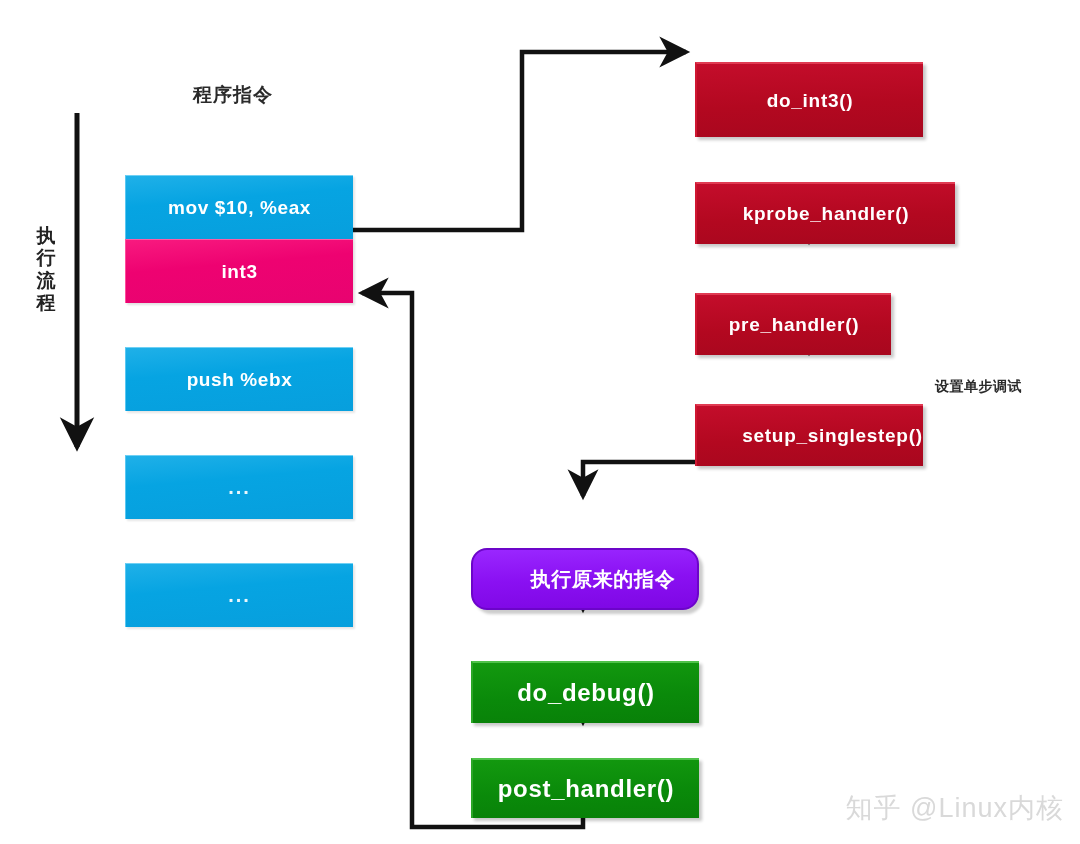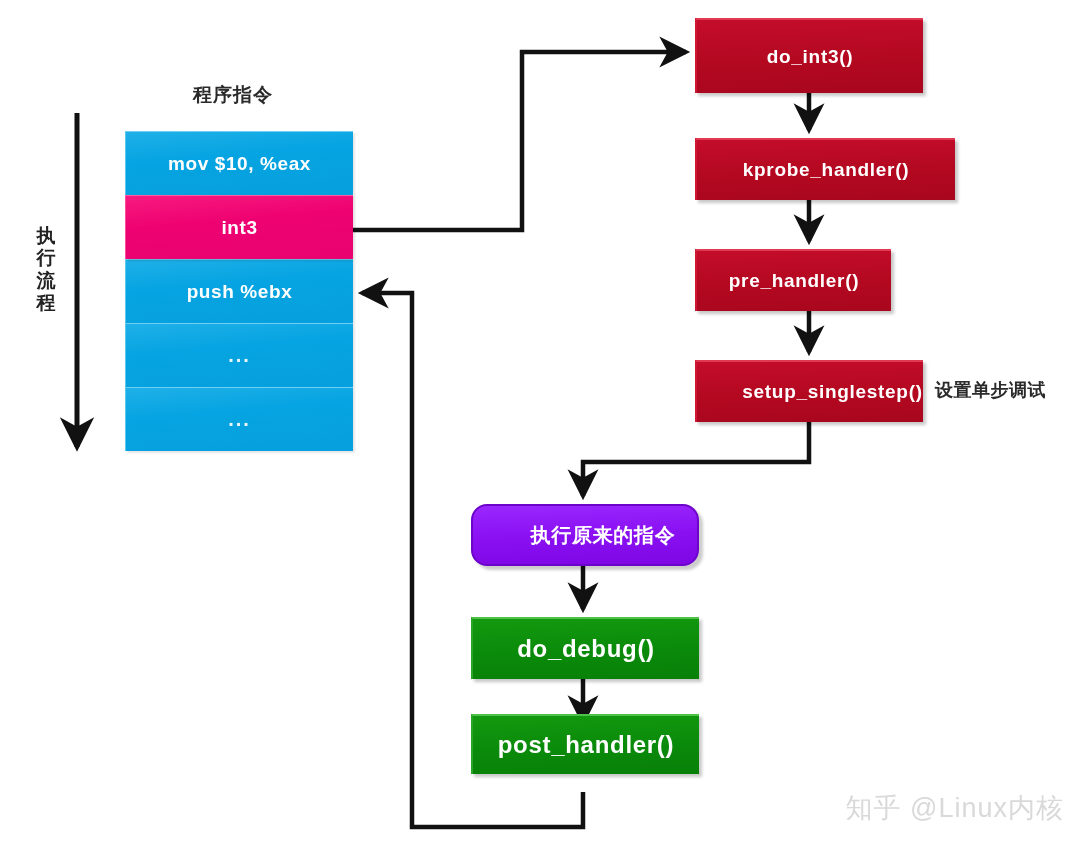--- a/index.html
+++ b/index.html
@@ -37,21 +37,21 @@
     white-space: nowrap;
     z-index: 4;
   }
   #title-program-instructions {
     left: 193px;
     top: 82px;
   }
   #annot-singlestep {
     left: 935px;
     top: 378px;
-    font-size: 18px;
+    font-size: 14px;
     letter-spacing: 0.5px;
   }
   #flow-axis-label {
     position: absolute;
     left: 34px;
     top: 225px;
     width: 24px;
     color: #222;
     font-size: 19px;
     font-weight: 700;
@@ -79,20 +79,21 @@
     font-size: 19px;
     font-weight: 700;
     letter-spacing: 0.6px;
     box-sizing: border-box;
   }
   .instr-row.blue {
     background: linear-gradient(175deg, #1fb0e8 0%, #06a4e2 38%, #079fdd 100%);
     border-top: 1px solid #6fd0f4;
     border-left: 1px solid #59c7f2;
     box-shadow: 2px 2px 2px rgba(0,0,0,0.10);
+    margin-top: 44px;
   }
   .instr-row.pink {
     background: linear-gradient(175deg, #f81a7f 0%, #ee0271 40%, #e80370 100%);
     border-top: 1px solid #ff5ca5;
     border-left: 1px solid #ff4c9c;
     box-shadow: 2px 2px 2px rgba(0,0,0,0.12);
     z-index: 2;
   }
   .instr-row .dots {
     font-size: 20px;
@@ -104,20 +105,21 @@
   .node {
     position: absolute;
     display: flex;
     align-items: center;
     justify-content: center;
     color: #ffffff;
     font-weight: 700;
     letter-spacing: 0.7px;
     box-sizing: border-box;
     z-index: 3;
+    margin-top: 44px;
   }
   .node.red {
     background: linear-gradient(178deg, #c40d2b 0%, #b30820 55%, #a8071e 100%);
     border-top: 2px solid #e03a52;
     border-left: 2px solid #cf1732;
     box-shadow: 3px 3px 3px rgba(0,0,0,0.22);
     font-size: 19px;
   }
   .node.green {
     background: linear-gradient(178deg, #13990f 0%, #0a8a0a 55%, #088008 100%);

